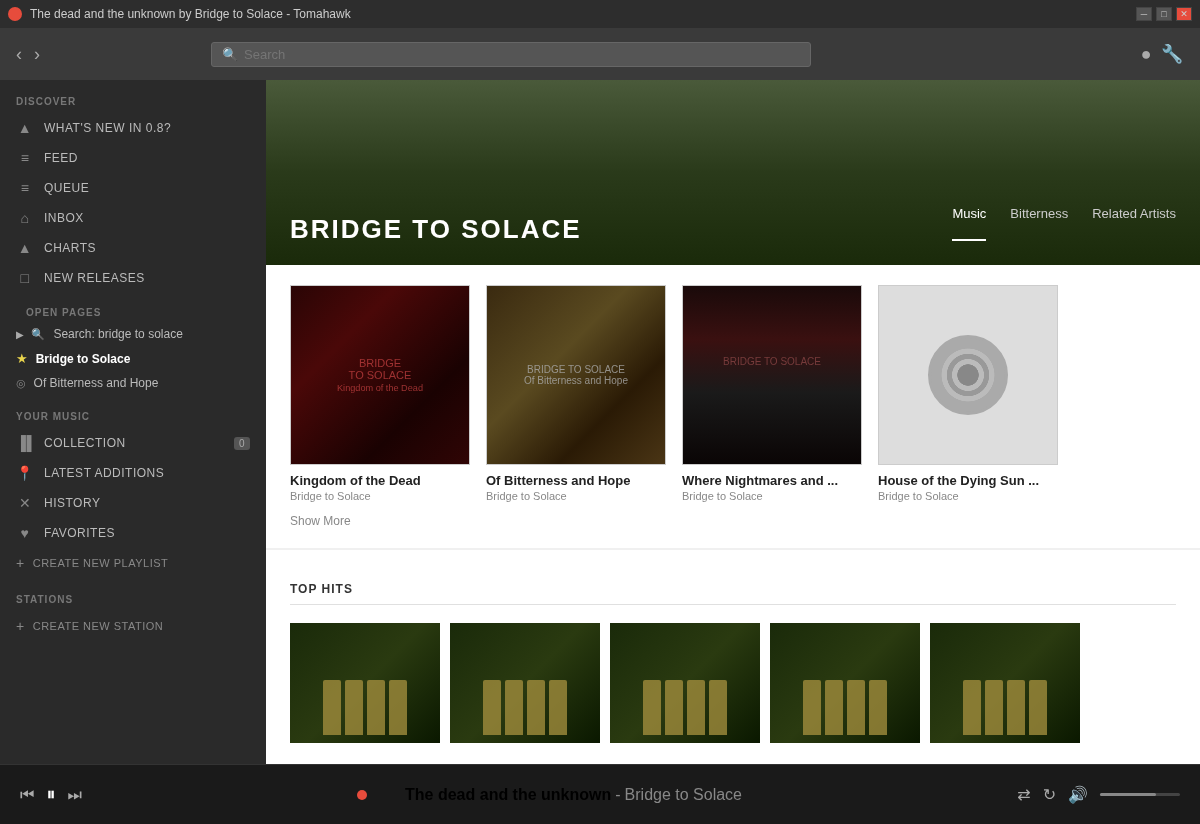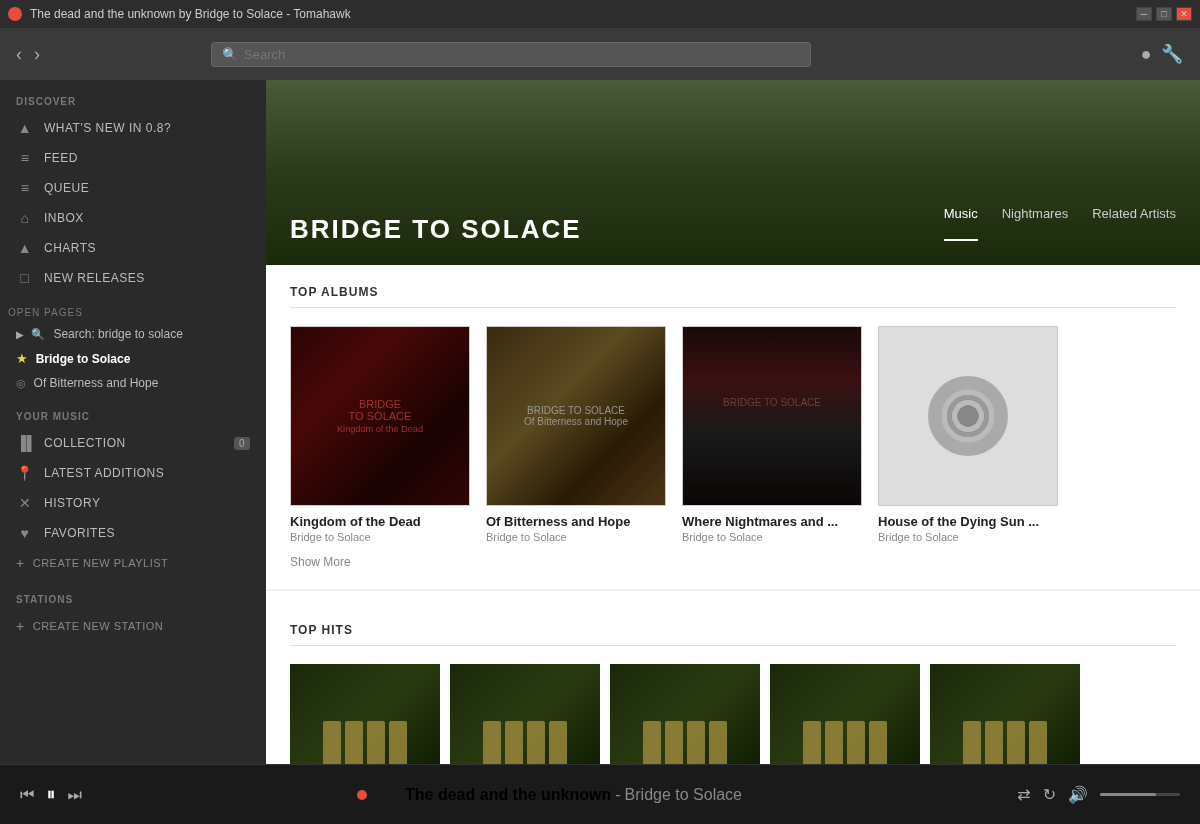--- a/index.html
+++ b/index.html
@@ -119,21 +119,21 @@
       align-items: center;
       padding: 7px 16px;
       color: #bbb;
       font-size: 12px;
       cursor: pointer;
       gap: 10px;
       text-transform: uppercase;
       letter-spacing: 0.5px;
     }
     .sidebar-item-icon { font-size: 14px; color: #888; flex-shrink: 0; width: 18px; text-align: center; }
-    .open-pages-label { color: #777; font-size: 10px; font-weight: normal; padding: 14px 8px 4px; letter-spacing: 1px; }
+    .open-pages-label { color: #777; font-size: 10px; font-weight: bold; padding: 14px 26px 4px; letter-spacing: 1px; }
 
     .sidebar-open-item {
       display: flex; align-items: center; gap: 8px;
       padding: 5px 16px; cursor: pointer; color: #bbb; font-size: 12px;
     }
     .sidebar-open-item.current { color: #fff; }
     .play-triangle { color: #aaa; font-size: 10px; }
 
     .sidebar-collection-item {
       display: flex; align-items: center; gap: 10px;
@@ -476,27 +476,26 @@
     </div>
 
   </div>
 
   <div class="content">
 
     <div class="artist-header">
       <div class="artist-name">BRIDGE TO SOLACE</div>
       <div class="artist-tabs">
         <div class="artist-tab active">Music</div>
-        <div class="artist-tab">Nightmares</div>
+        <div class="artist-tab">Bitterness</div>
         <div class="artist-tab">Related Artists</div>
       </div>
     </div>
 
     <div class="section-body">
-      <div class="section-title">TOP ALBUMS</div>
       <div class="albums-grid">
 
         <div class="album-card">
           <div class="album-cover">
             <div class="album-art-1">
               <div style="color:#cc4444;font-size:11px;text-align:center;padding:10px;opacity:0.7;">BRIDGE<br>TO SOLACE<br><small>Kingdom of the Dead</small></div>
             </div>
           </div>
           <div class="album-title">Kingdom of the Dead</div>
           <div class="album-artist">Bridge to Solace</div>

